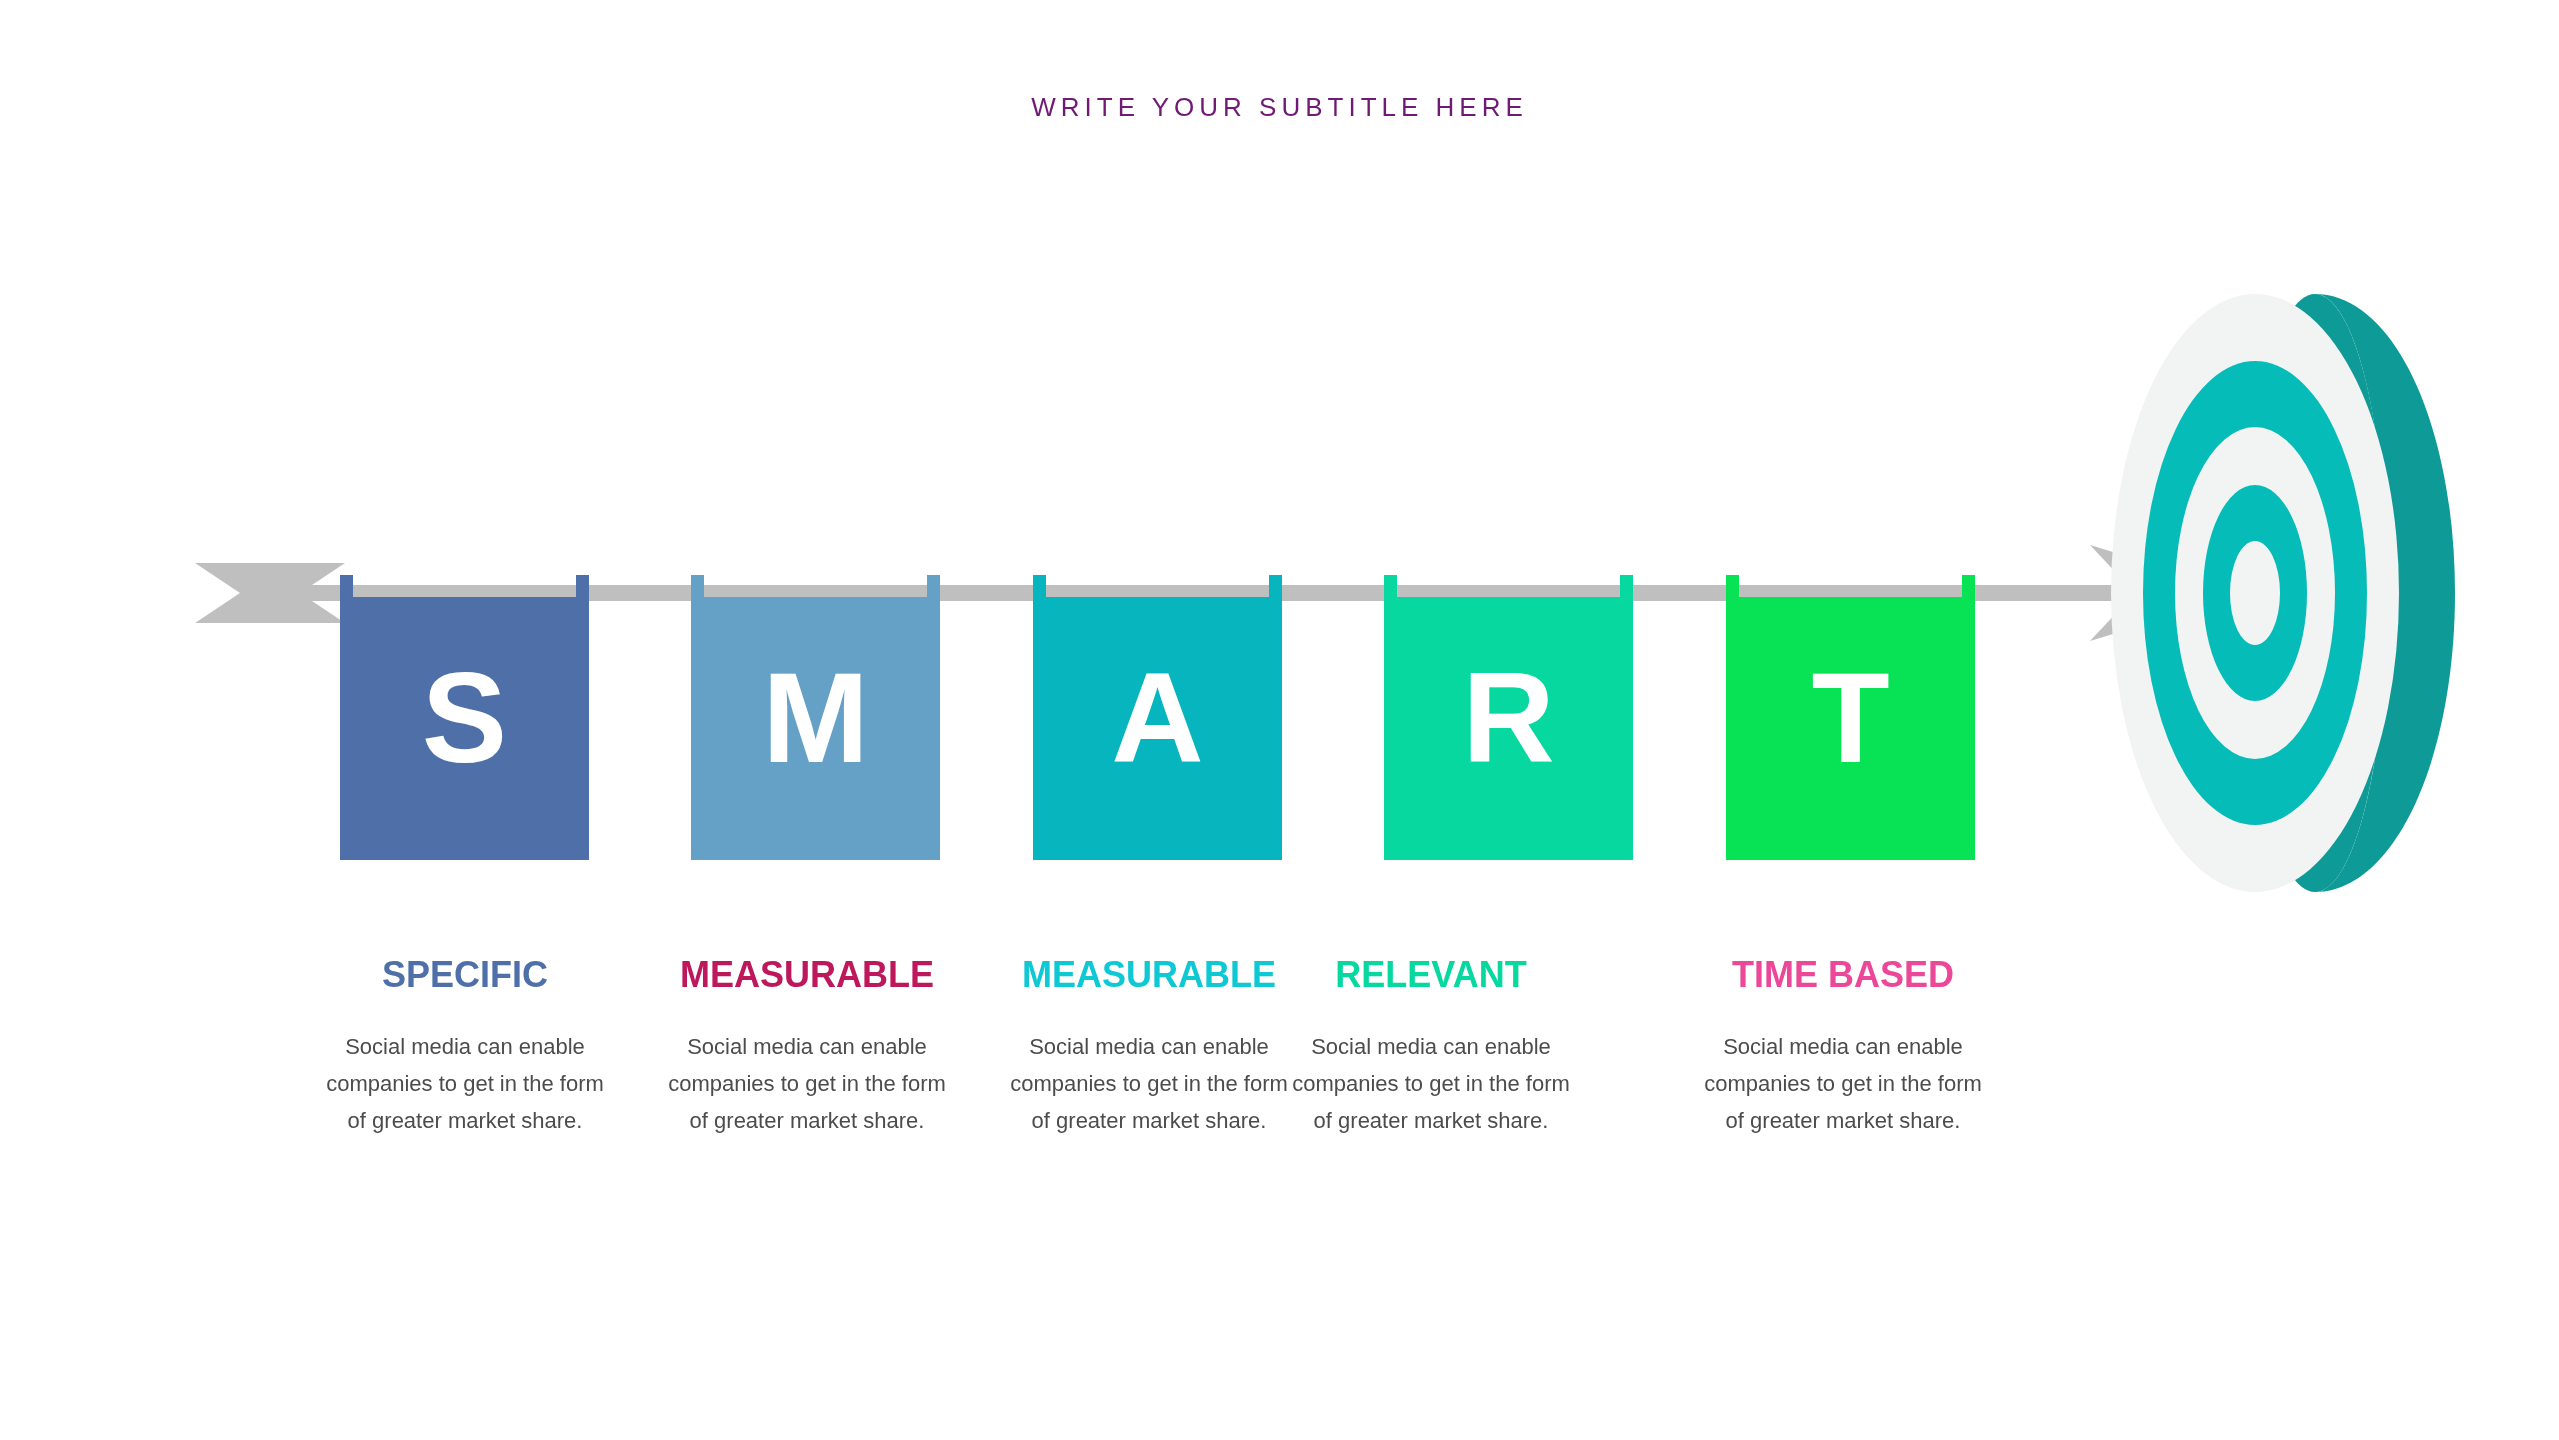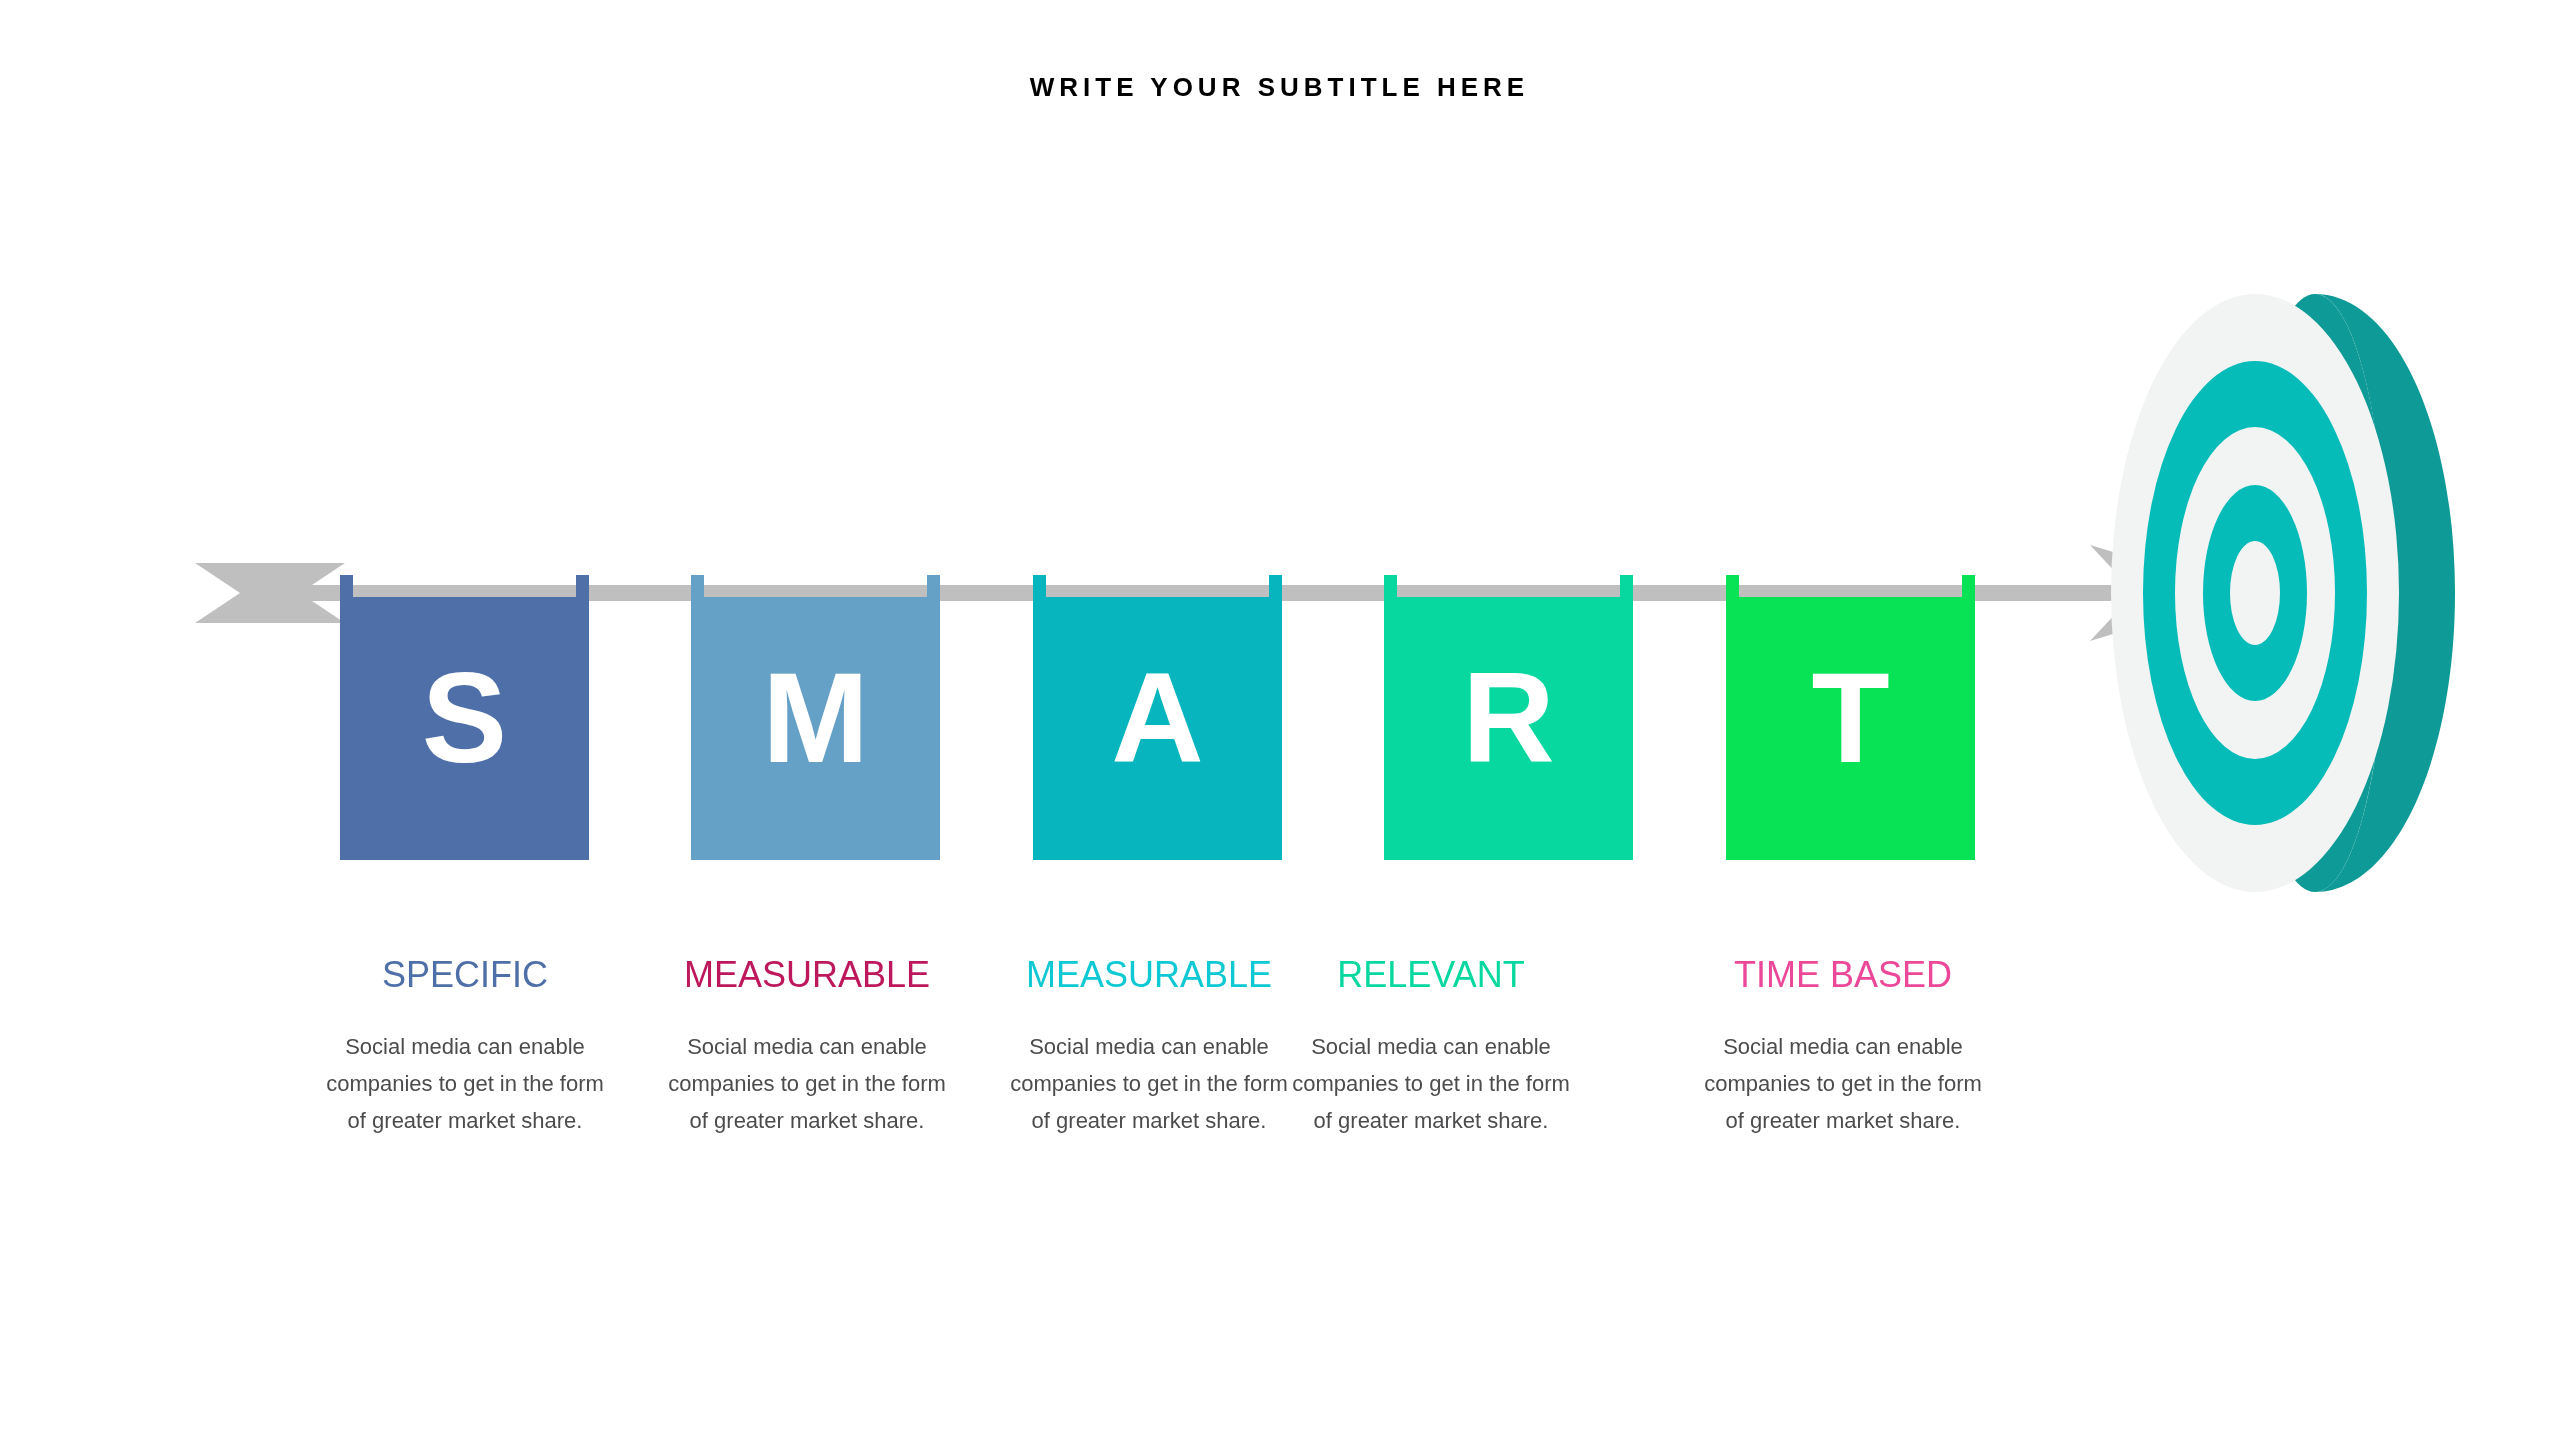--- a/index.html
+++ b/index.html
@@ -26,24 +26,25 @@
   }
   #slide-title {
     font-size: 64px;
     font-weight: bold;
     color: #58585a;
     letter-spacing: 0.5px;
     line-height: 1.05;
     margin: 0;
   }
   #slide-subtitle {
+    margin-top: 20px;
     font-size: 26px;
-    color: #000000;
+    color: #701a75;
     letter-spacing: 5.0px;
-    font-weight: bold;
+    font-weight: normal;
   }
 
   
   #smart-diagram {
     position: absolute;
     top: 0;
     left: 0;
     width: 2559px;
     height: 1440px;
   }
@@ -99,21 +100,21 @@
 
   
   .caption {
     position: absolute;
     top: 955px;
     width: 290px;
     text-align: center;
   }
   .caption-title {
     font-size: 36px;
-    font-weight: normal;
+    font-weight: bold;
     line-height: 1.1;
     white-space: nowrap;
   }
   .caption-body {
     margin-top: 34px;
     font-size: 22px;
     line-height: 1.68;
     color: #4c4c4e;
   }
 

